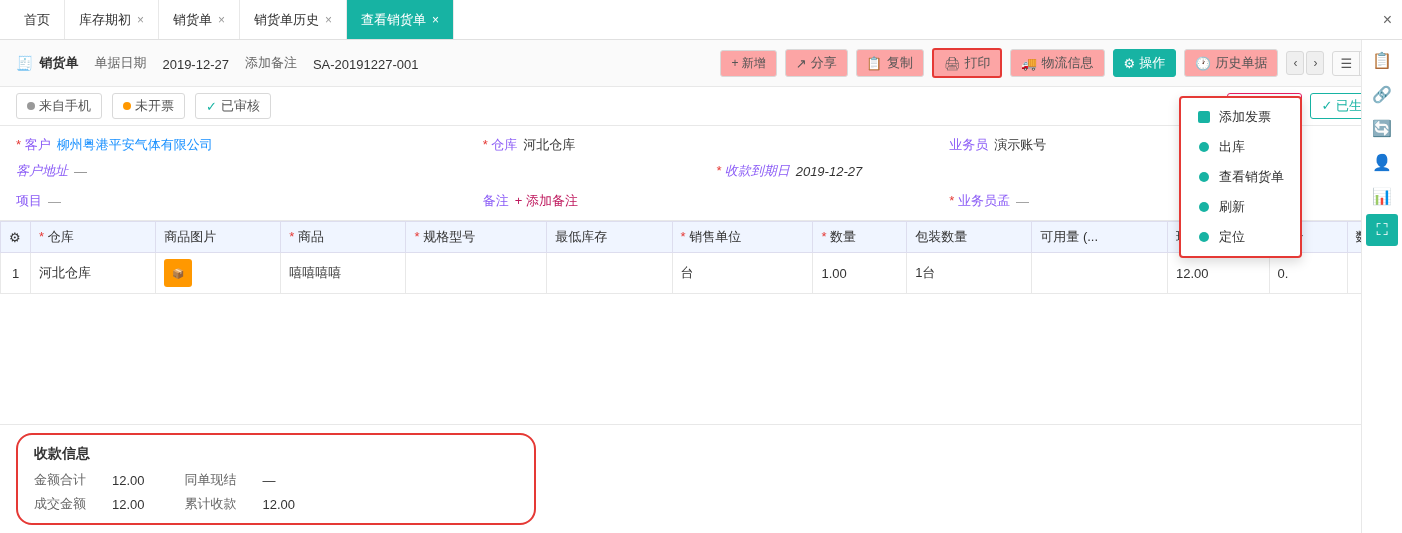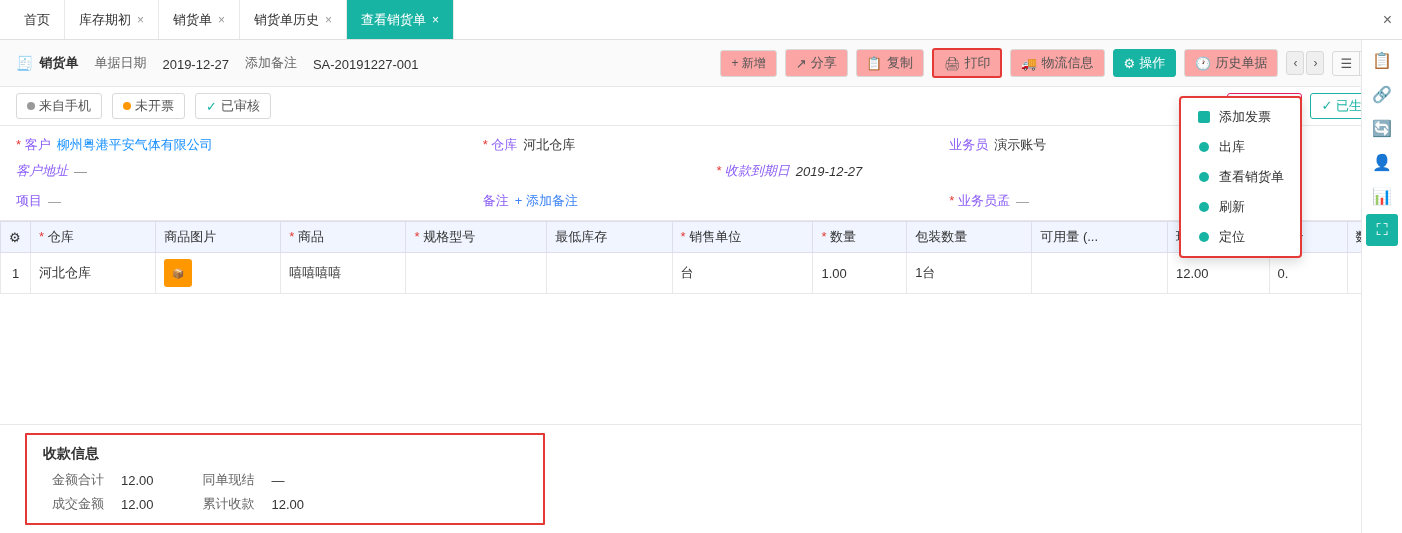--- a/index.html
+++ b/index.html
@@ -108,28 +108,28 @@
       width: 28px; height: 28px; background: #ff9800;
       display: flex; align-items: center; justify-content: center;
       border-radius: 3px; color: #fff; font-size: 10px;
     }
 
     
     .bottom-section {
       display: flex; flex-shrink: 0; border-top: 1px solid #e8e8e8;
     }
     .payment-info {
-      border: 2px solid #e53935; border-radius: 1px; margin: 8px 25px;
+      border: 2px solid #e53935; border-radius: 16px; margin: 8px 16px;
       padding: 10px 16px; min-width: 520px;
     }
     .payment-title { font-weight: bold; color: #333; margin-bottom: 8px; font-size: 14px; }
     .payment-rows { display: flex; gap: 40px; }
     .payment-col { display: flex; flex-direction: column; gap: 6px; }
     .payment-row { display: flex; gap: 8px; align-items: center; }
-    .payment-label { color: #666; min-width: 70px; text-align: center; }
+    .payment-label { color: #666; min-width: 70px; }
     .payment-value { color: #333; }
     .payment-value.red { color: #e53935; }
 
     
     .right-sidebar {
       position: absolute; right: 0; top: 40px;
       display: flex; flex-direction: column; gap: 2px;
       padding: 4px; background: #fff; border-left: 1px solid #e8e8e8;
       height: calc(533px - 40px);
     }
@@ -284,21 +284,21 @@
           <span class="field-value">2019-12-27</span>
         </div>
       </div>
       <div class="form-row-full" style="margin-top:4px;">
         <div class="form-row">
           <span class="field-label">项目</span>
           <span class="field-value field-empty">—</span>
         </div>
         <div class="form-row">
           <span class="field-label">备注</span>
-          <span class="field-value" style="color:#3b82f6; cursor:pointer;text-align:right;">
+          <span class="field-value" style="color:#be185d; cursor:pointer;text-align:right;">
             + <span>添加备注</span>
           </span>
         </div>
         <div class="form-row">
           <span class="field-label required">业务员孟</span>
           <span class="field-value field-empty">—</span>
         </div>
       </div>
     </div>
 

